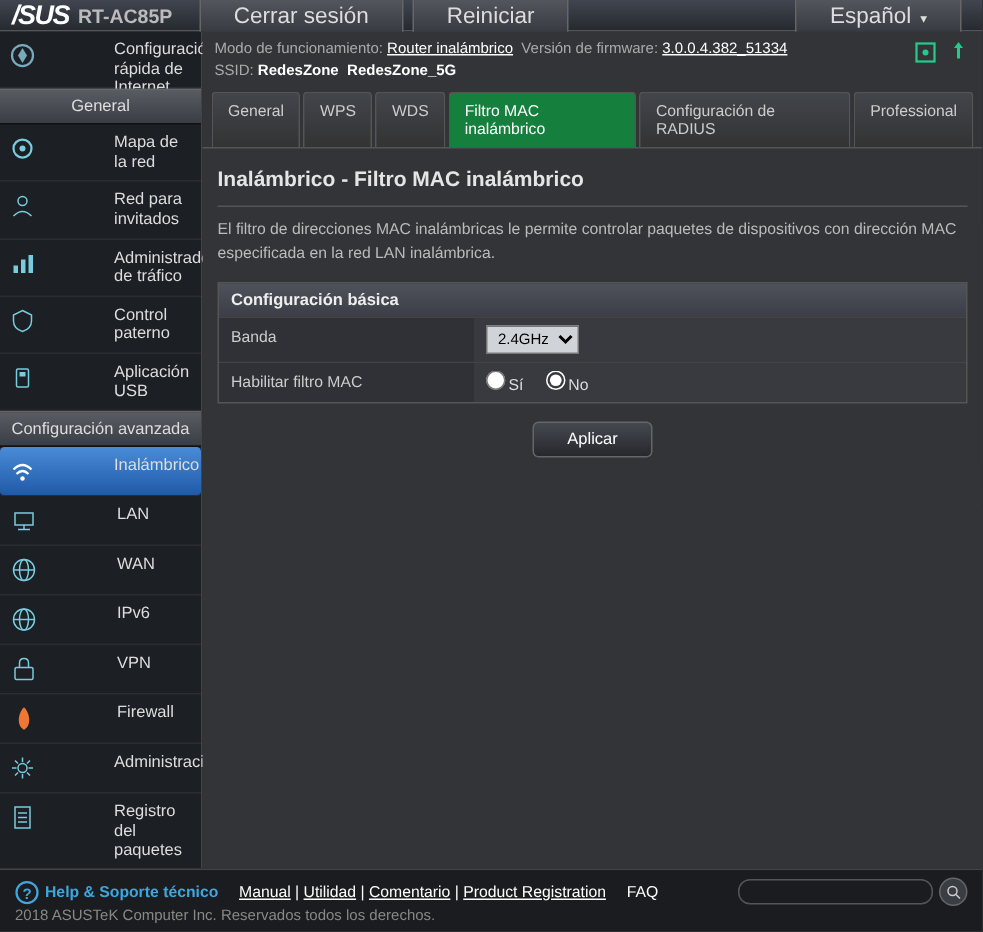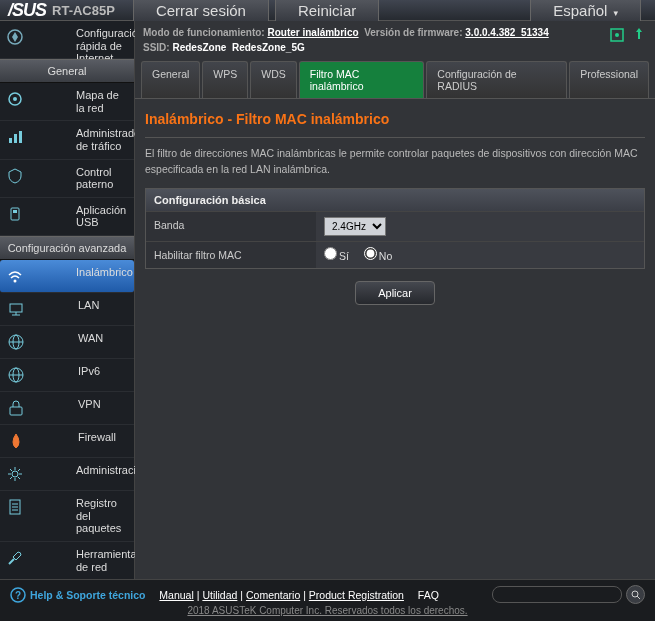--- a/index.html
+++ b/index.html
@@ -13,46 +13,46 @@
 .lang .topbtn::after { content:"▾"; margin-left:6px; font-size:9px; }
 .body { flex:1; display:flex; overflow:hidden; }
 .sidebar { width:135px; background:#1c1f24; display:flex; flex-direction:column; border-right:1px solid #444; }
 .side-head { background:linear-gradient(180deg,#595c63,#3a3d43); color:#ddd; text-align:center; padding:5px 0; font-size:11px; border-top:1px solid #666; border-bottom:1px solid #111; }
 .side-item { display:flex; align-items:flex-start; padding:6px 6px; color:#ddd; font-size:11px; cursor:pointer; border-bottom:1px solid #2a2d32; min-height:31px;gap:46px; }
 .side-item .ic { width:20px; height:20px; margin-right:6px; display:flex; align-items:center; justify-content:center; }
 .side-item.sel { background:linear-gradient(180deg,#4a8bd8,#1f5aa8); border-radius:3px; }
 .side-item .txt { line-height:1.15; }
 .qis { min-height:38px; }
 .main { flex:1; display:flex; flex-direction:column; background:#323438; }
-.infostrip { padding:4px 8px 6px 8px; font-size:10px; color:#aaa; display:flex; align-items:flex-start;font-weight:bold; }
+.infostrip { padding:4px 8px 6px 8px; font-size:10px; color:#aaa; display:flex; align-items:flex-start; }
 .infostrip .l { flex:1; line-height:1.5; }
 .infostrip a { color:#fff; text-decoration:underline; }
 .infostrip .r-icons { display:flex; gap:6px; align-items:center; padding-top:2px; }
 .ric { width:16px; height:16px; }
 .tabs { display:flex; border-bottom:1px solid #555; padding:0 6px; gap:2px; }
 .tab { background:linear-gradient(180deg,#42454b,#333); color:#ccc; padding:6px 10px; font-size:10.5px; border:1px solid #555; border-bottom:none; border-radius:3px 3px 0 0; cursor:pointer; }
 .tab.sel { background:#15803d; color:#fff; }
 .content { padding:12px 10px; flex:1; }
-.page-title { color:#f97316; font-size:14px; font-weight:bold; margin-bottom:10px; }
+.page-title { color:#e5e5e5; font-size:14px; font-weight:bold; margin-bottom:10px; }
 .hr { border:0; border-top:1px solid #555; margin-bottom:8px; }
 .desc { color:#bbb; font-size:10.5px; line-height:1.5; margin-bottom:10px; }
 .panel { border:1px solid #555; }
 .panel-h { background:linear-gradient(180deg,#4e525b,#3b3e46); color:#eee; padding:5px 8px; font-size:11px; font-weight:bold; }
 .row { display:flex; border-top:1px solid #444; }
 .cell-l { width:170px; background:#2f3136; padding:7px 8px; color:#ccc; font-size:10.5px; }
 .cell-r { flex:1; background:#383a40; padding:5px 8px; display:flex; align-items:center; gap:6px; color:#ddd; font-size:10.5px; }
 select { background:#d0d3d8; border:1px solid #777; font-size:10px; padding:2px 3px; }
 input[type=radio] { accent-color:#fff; margin-right:2px; }
 .apply-wrap { display:flex; justify-content:center; margin-top:12px; }
 .apply { background:linear-gradient(180deg,#45484f,#26282d); border:1px solid #666; color:#fff; padding:5px 22px; border-radius:4px; font-size:11px; cursor:pointer; }
 .footer { background:#1a1c1f; height:42px; padding:2px 10px; display:flex; flex-direction:column; justify-content:center; border-top:1px solid #444; }
 .flinks { display:flex; align-items:center; gap:4px; font-size:10.5px; color:#fff; }
 .flinks .hs { color:#3fa6dd; font-weight:bold; }
 .flinks a { color:#fff; text-decoration:underline; }
-.copy { text-align:center; color:#888; font-size:10px; margin-top:1px;text-decoration:underline; }
+.copy { text-align:left; color:#888; font-size:10px; margin-top:1px; }
 .srch { margin-left:auto; display:flex; align-items:center; gap:4px; }
 .srch input { background:#1a1c1f; border:1px solid #555; border-radius:8px; width:130px; height:17px; padding:0 6px; color:#ccc; font-size:10px; }
 .srch .go { width:19px; height:19px; border-radius:50%; background:#3a3d43; border:1px solid #666; display:flex; align-items:center; justify-content:center; cursor:pointer; }
 svg { display:block; }
 </style>
 </head>
 <body>
 
 <div class="wrap">
   <div class="topbar">
@@ -77,20 +77,29 @@
       <div class="side-head">General</div>
       <div id="gen-items">
           <div class="side-item">
             <span class="ic">
               <svg width="18" height="18">
                 <circle cx="9" cy="9" r="6" fill="none" stroke="#7cd" stroke-width="1.5"></circle>
                 <circle cx="9" cy="9" r="2" fill="#7cd"></circle>
               </svg>
             </span>
             <span class="txt">Mapa de la red</span>
+          </div>
+          <div class="side-item">
+            <span class="ic">
+              <svg width="18" height="18">
+                <circle cx="9" cy="6" r="3" fill="none" stroke="#7cd"></circle>
+                <path d="M3 16 Q9 10 15 16" fill="none" stroke="#7cd"></path>
+              </svg>
+            </span>
+            <span class="txt">Red para invitados</span>
           </div>
           <div class="side-item">
             <span class="ic">
               <svg width="18" height="18">
                 <rect x="3" y="10" width="3" height="5" fill="#7cd"></rect>
                 <rect x="8" y="6" width="3" height="9" fill="#7cd"></rect>
                 <rect x="13" y="3" width="3" height="12" fill="#7cd"></rect>
               </svg>
             </span>
             <span class="txt">Administrador de tráfico</span>

